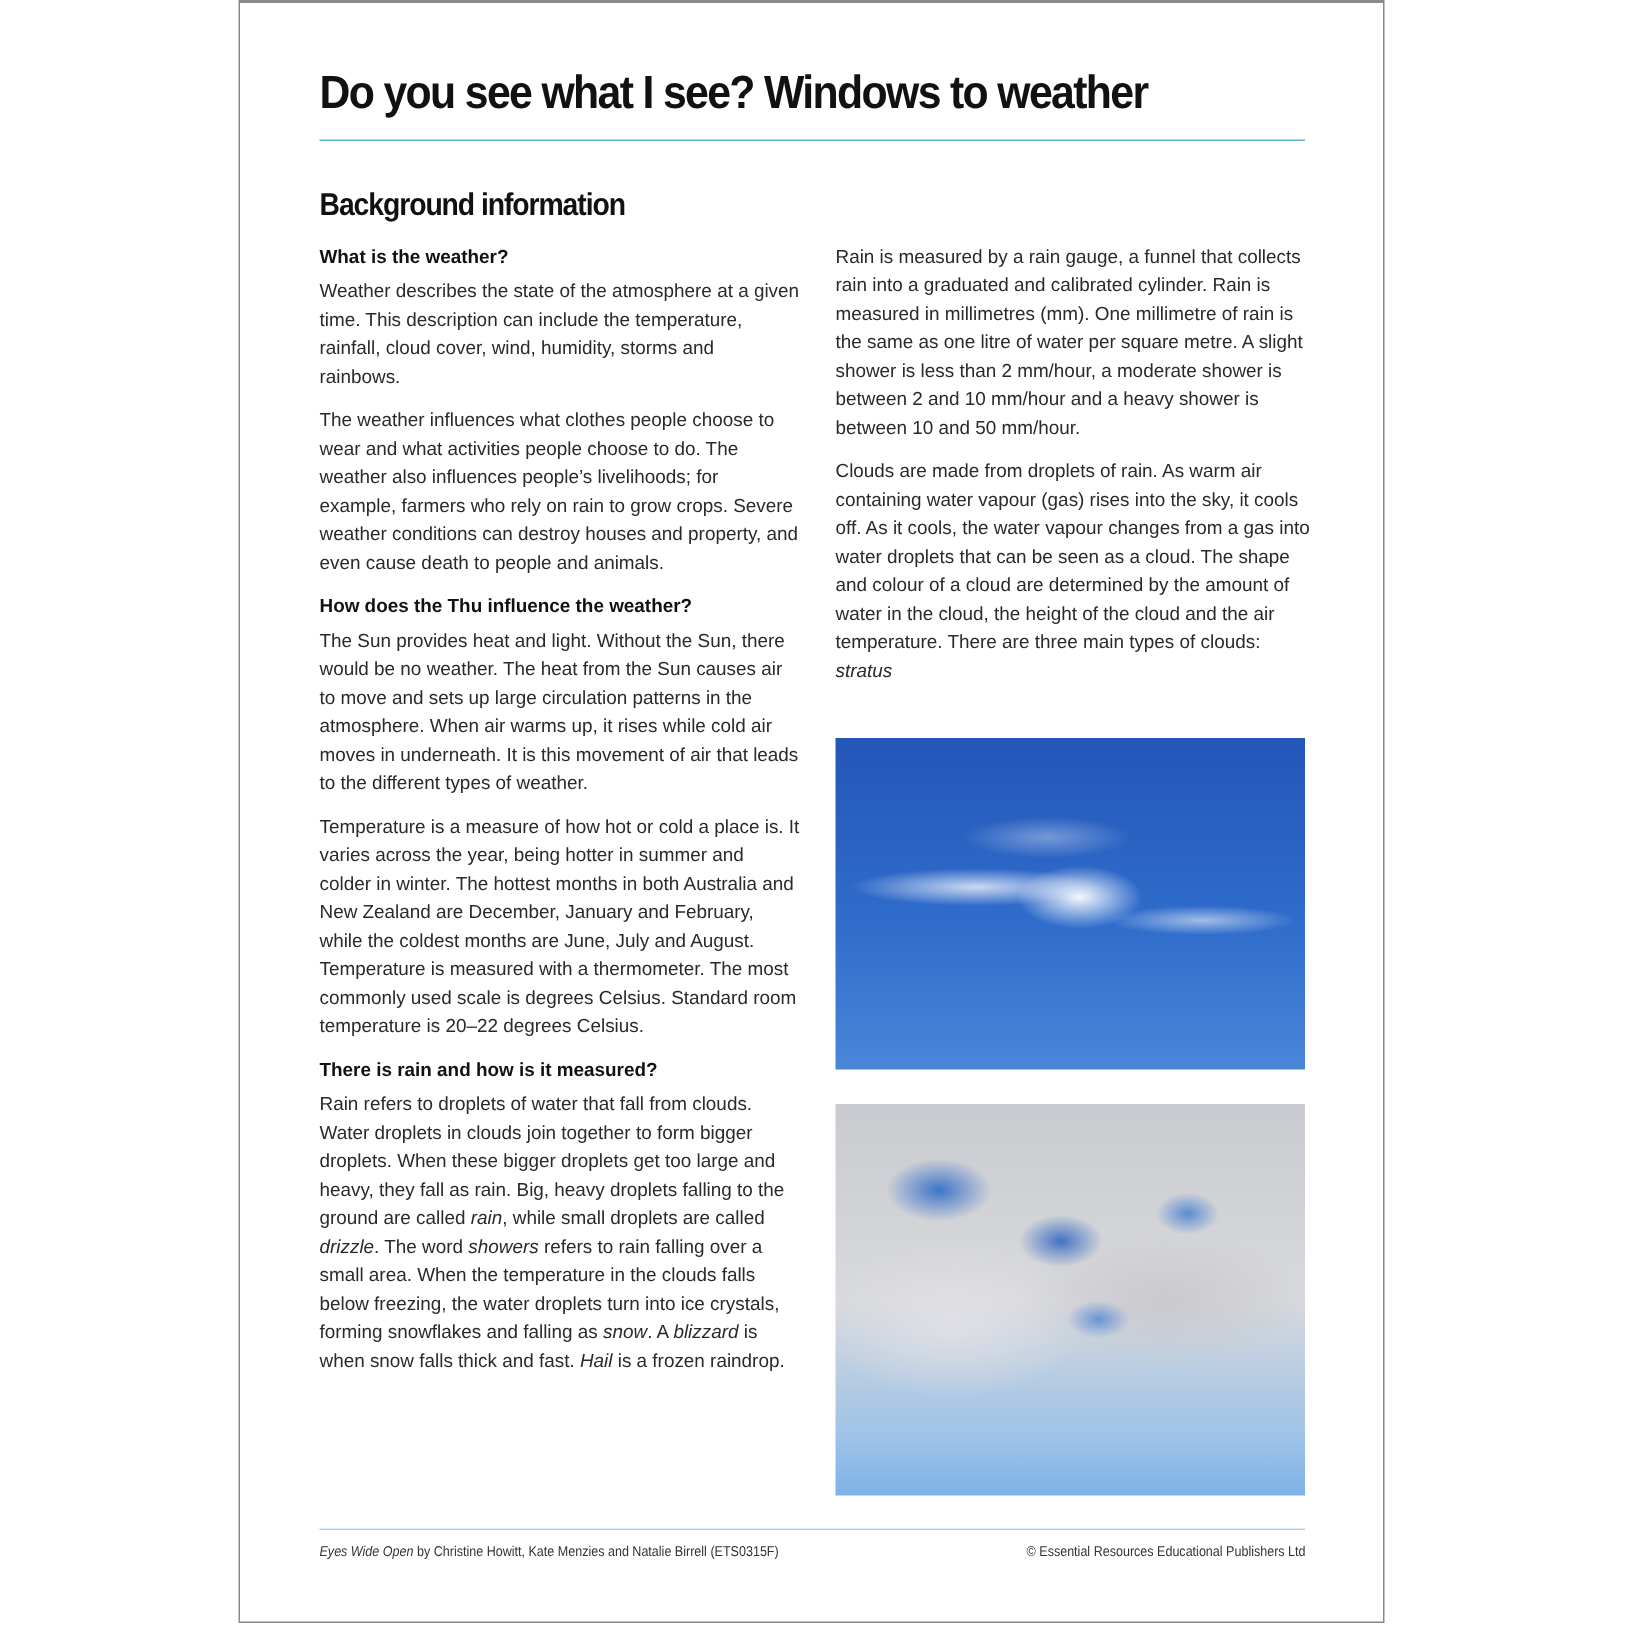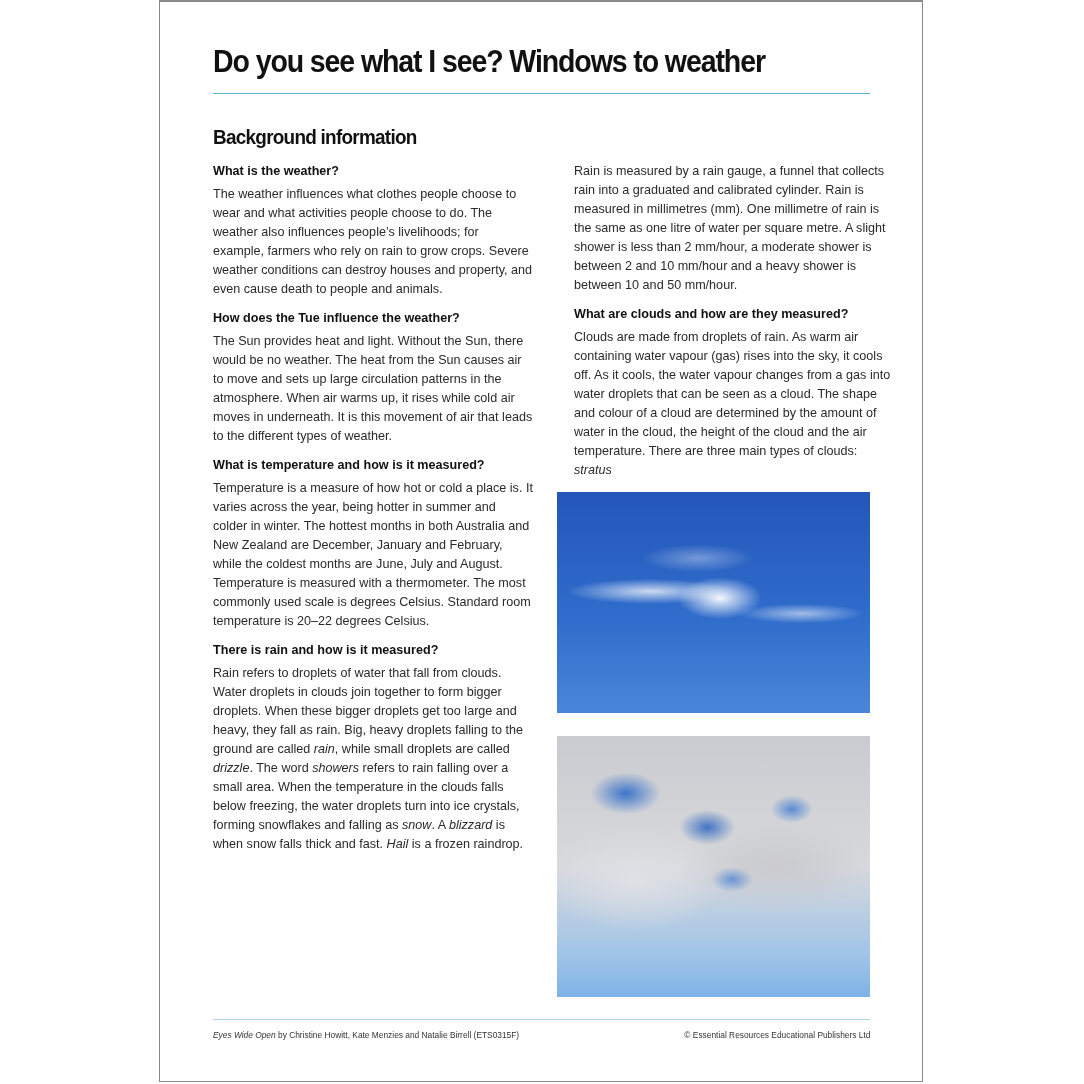--- a/index.html
+++ b/index.html
@@ -20,21 +20,21 @@
     position: absolute; left: 213px; top: 125px;
     font-family: "Liberation Sans", sans-serif; font-weight: bold;
     font-size: 21px; letter-spacing: -0.8px; color: #111;
     transform: scaleX(0.9); transform-origin: left top; white-space: nowrap;
   }
   .col {
     position: absolute; font-family: "Liberation Sans", sans-serif;
     font-size: 12.6px; line-height: 19px; color: #2a2a2a;
   }
   .col-left { left: 213px; top: 162px; width: 320px; }
-  .col-right { left: 574px; top: 162px; width: 318px; }
+  .col-right { left: 557px; top: 162px; width: 318px; }
   .col h3 { margin: 0 0 4px 0; font-size: 12.6px; font-weight: bold; color: #111; line-height: 19px; }
   .col p { margin: 0 0 10px 0; }
   .photo { position: absolute; left: 557px; width: 313px; }
   .photo-1 {
     top: 492px; height: 221px;
     background:
       radial-gradient(ellipse 60px 30px at 52% 48%, rgba(255,255,255,0.95), rgba(255,255,255,0) 70%),
       radial-gradient(ellipse 120px 18px at 30% 45%, rgba(255,255,255,0.75), rgba(255,255,255,0) 70%),
       radial-gradient(ellipse 90px 14px at 78% 55%, rgba(255,255,255,0.55), rgba(255,255,255,0) 70%),
       radial-gradient(ellipse 80px 20px at 45% 30%, rgba(255,255,255,0.35), rgba(255,255,255,0) 70%),
@@ -65,36 +65,35 @@
 <body>
 
 <div class="page"></div>
 
 <div class="title">Do you see what I see? Windows to weather</div>
 <div class="rule-top"></div>
 <div class="section-title">Background information</div>
 
 <div class="col col-left">
   <h3>What is the weather?</h3>
+  <p>Weather describes the state of the atmosphere at a given time. This description can include the temperature, rainfall, cloud cover, wind, humidity, storms and rainbows.</p>
 
   <p>The weather influences what clothes people choose to wear and what activities people choose to do. The weather also influences people’s livelihoods; for example, farmers who rely on rain to grow crops. Severe weather conditions can destroy houses and property, and even cause death to people and animals.</p>
 
-  <h3>How does the Tue influence the weather?</h3>
+  <h3>How does the Thu influence the weather?</h3>
   <p>The Sun provides heat and light. Without the Sun, there would be no weather. The heat from the Sun causes air to move and sets up large circulation patterns in the atmosphere. When air warms up, it rises while cold air moves in underneath. It is this movement of air that leads to the different types of weather.</p>
 
-  <h3>What is temperature and how is it measured?</h3>
   <p>Temperature is a measure of how hot or cold a place is. It varies across the year, being hotter in summer and colder in winter. The hottest months in both Australia and New Zealand are December, January and February, while the coldest months are June, July and August. Temperature is measured with a thermometer. The most commonly used scale is degrees Celsius. Standard room temperature is 20–22 degrees Celsius.</p>
 
   <h3>There is rain and how is it measured?</h3>
   <p><span>Rain refers to droplets of water that fall from clouds. Water droplets in clouds join together to form bigger droplets. When these bigger droplets get too large and heavy, they fall as rain. Big, heavy droplets falling to the ground are called </span><em>rain</em><span>, while small droplets are called </span><em>drizzle</em><span>. The word </span><em>showers</em><span> refers to rain falling over a small area. When the temperature in the clouds falls below freezing, the water droplets turn into ice crystals, forming snowflakes and falling as </span><em>snow</em><span>. A </span><em>blizzard</em><span> is when snow falls thick and fast. </span><em>Hail</em><span> is a frozen raindrop.</span></p>
 </div>
 
 <div class="col col-right">
   <p>Rain is measured by a rain gauge, a funnel that collects rain into a graduated and calibrated cylinder. Rain is measured in millimetres (mm). One millimetre of rain is the same as one litre of water per square metre. A slight shower is less than 2 mm/hour, a moderate shower is between 2 and 10 mm/hour and a heavy shower is between 10 and 50 mm/hour.</p>
-  <h3>What are clouds and how are they measured?</h3>
   <p><span>Clouds are made from droplets of rain. As warm air containing water vapour (gas) rises into the sky, it cools off. As it cools, the water vapour changes from a gas into water droplets that can be seen as a cloud. The shape and colour of a cloud are determined by the amount of water in the cloud, the height of the cloud and the air temperature. There are three main types of clouds: </span><em>stratus</em></p>
 </div>
 
 <div class="photo photo-1" title="Wispy white cloud on deep blue sky"></div>
 <div class="photo photo-2" title="Patchy grey-white clouds with blue sky gaps"></div>
 
 <div class="rule-bottom"></div>
 <div class="footer footer-left"><em>Eyes Wide Open</em><span> by Christine Howitt, Kate Menzies and Natalie Birrell (ETS0315F)</span></div>
 <div class="footer footer-right">© Essential Resources Educational Publishers Ltd</div>
 

